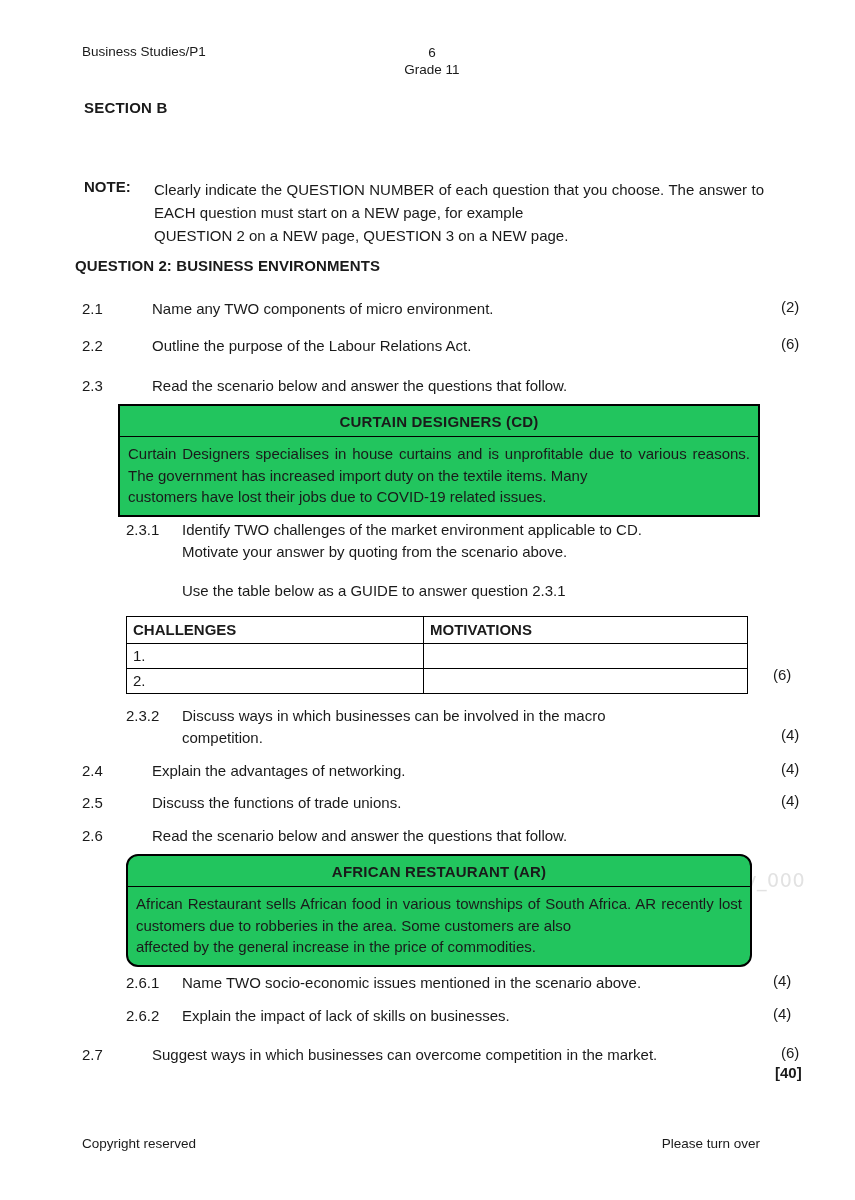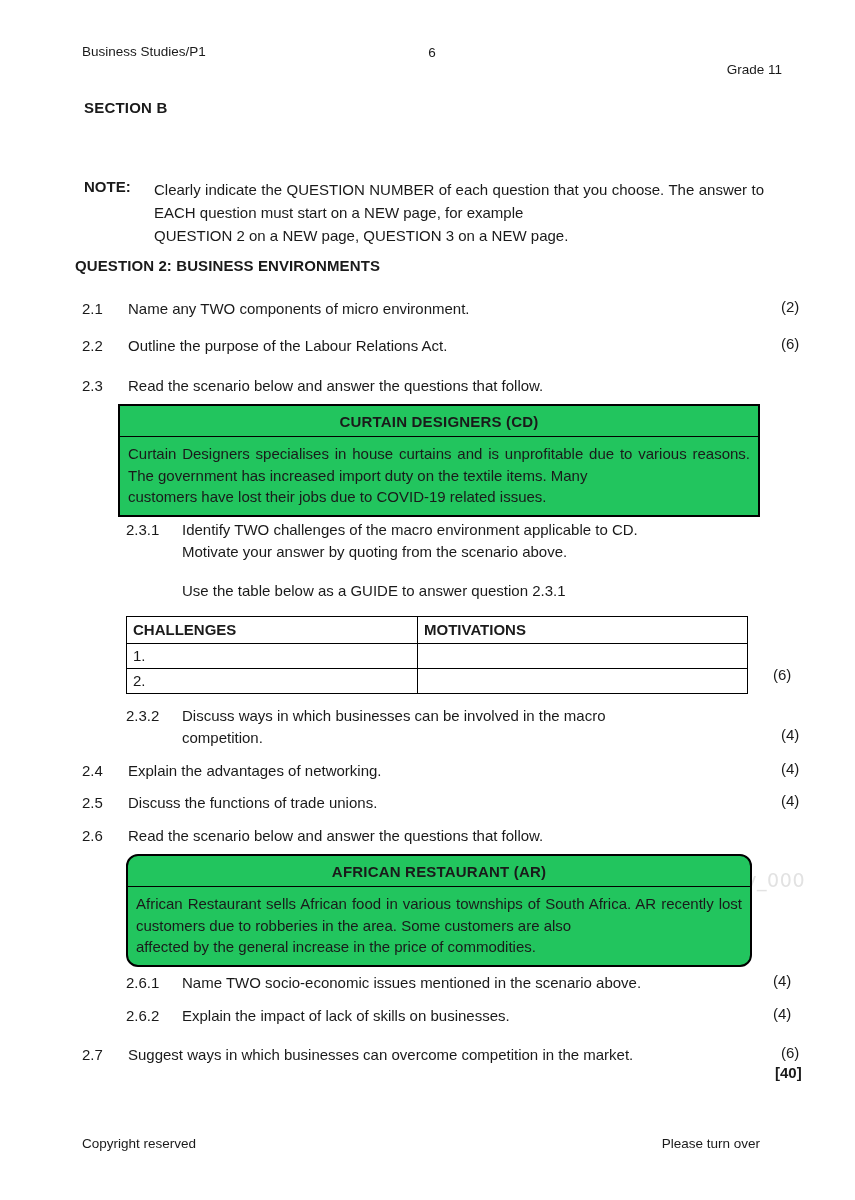--- a/index.html
+++ b/index.html
@@ -36,21 +36,21 @@
     left: 0; top: 0;
   }
   .run-head .center {
     position: absolute;
     left: 0; right: 0;
     top: 0;
     text-align: center;
     line-height: 17px;
   }
   .run-head .center .pg { display: block; }
-  .run-head .center .gr { display: block; text-align: right; }
+  .run-head .center .gr { display: block; }
 
   
   .section-title {
     position: absolute;
     left: 84px;
     font-size: 15px;
     font-weight: bold;
     letter-spacing: .2px;
   }
   .plain {
@@ -92,21 +92,21 @@
     position: absolute;
     font-size: 15px;
     line-height: 22px;
   }
   .qrow .num {
     position: absolute;
     left: 0; top: 0;
     width: 46px;
   }
   .qrow .txt {
-    margin-left: 46px;
+    margin-left: 70px;
     display: block;
   }
   .qrow.justify .txt {
     text-align: justify;
     text-justify: inter-word;
   }
   .qrow .txt .tail { display: block; text-align: left; }
   .marks {
     position: absolute;
     font-size: 15px;
@@ -146,21 +146,21 @@
   .guide-table {
     position: absolute;
     border-collapse: collapse;
     table-layout: fixed;
     background: #fff;
   }
   .guide-table td, .guide-table th {
     border: 1.8px solid #000;
     font-size: 15px;
     text-align: left;
-    padding: 1px 0 2px 6px;
+    padding: 1px 6px 2px 6px;
     height: 21px;
     vertical-align: middle;
     margin-left: 32px;
   }
   .guide-table th {
     font-weight: bold;
     height: 23px;
   }
 
   
@@ -227,21 +227,21 @@
     <span class="txt">Read the scenario below and answer the questions that follow.</span>
   </div>
 
   <div class="scenario" style="left:118px; top:404px; width:642px;">
     <div class="title">CURTAIN DESIGNERS (CD)</div>
     <div class="body"><span>Curtain Designers specialises in house curtains and is unprofitable due to various reasons. The government has increased import duty on the textile items. Many</span><span class="tail">customers have lost their jobs due to COVID-19 related issues.</span></div>
   </div>
 
   <div class="qrow justify" style="left:126px; top:519px; width:634px;">
     <span class="num" style="width:56px;">2.3.1</span>
-    <span class="txt" style="margin-left:56px;"><span>Identify TWO challenges of the macro environment applicable to CD.</span><span class="tail">Motivate your answer by quoting from the scenario above.</span></span>
+    <span class="txt" style="margin-left:56px;"><span>Identify TWO challenges of the market environment applicable to CD.</span><span class="tail">Motivate your answer by quoting from the scenario above.</span></span>
   </div>
 
   <div class="plain" style="left:182px; top:580px;">Use the table below as a GUIDE to answer question 2.3.1</div>
 
   <table class="guide-table" style="left:126px; top:616px; width:622px;">
     <tbody>
         <tr>
       <th style="width:284px;">CHALLENGES</th>
       <th>MOTIVATIONS</th>
     </tr>

